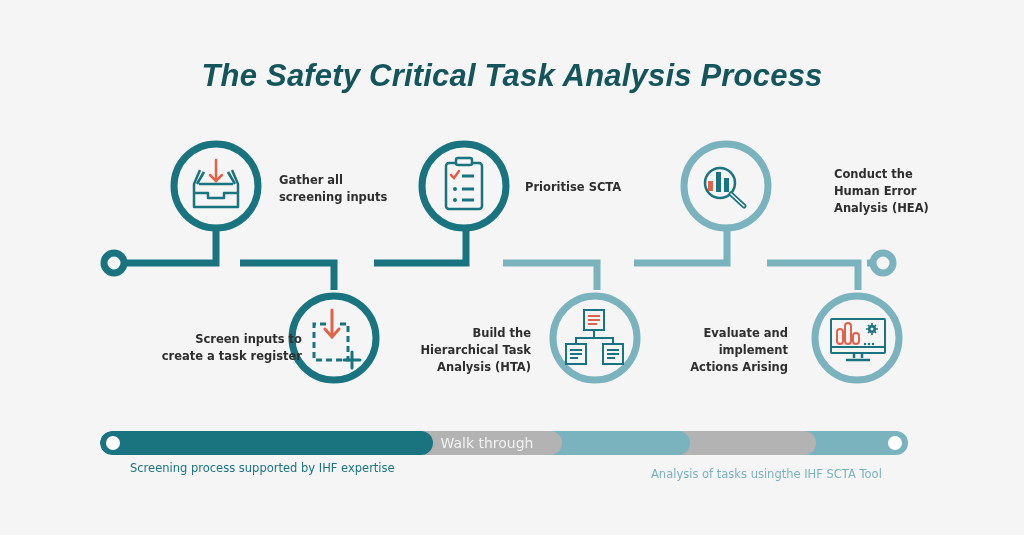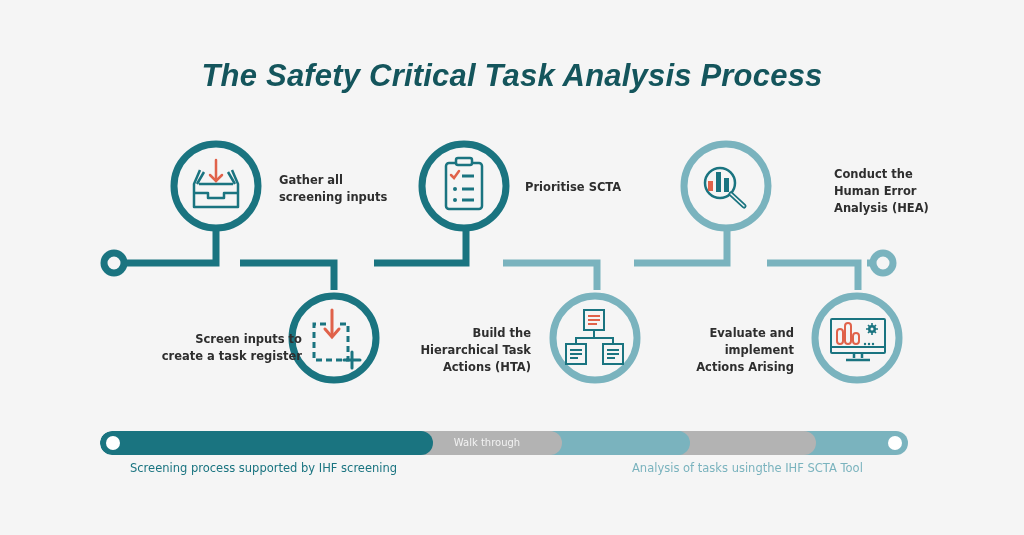--- a/index.html
+++ b/index.html
@@ -28,21 +28,21 @@
       white-space: pre-line;
     }
     .label.right { text-align: right; }
     .progress {
       position: absolute; left: 100px; top: 431px; width: 808px; height: 24px;
       border-radius: 12px; overflow: hidden;
     }
     .seg { position: absolute; top: 0; height: 24px; }
     .seg-label {
       position: absolute; top: 0; height: 24px; line-height: 24px;
-      font-family: "DejaVu Sans", sans-serif; font-size: 10px; color: #f2f2f2;
+      font-family: "DejaVu Sans", sans-serif; font-size: 14px; color: #f2f2f2;
       text-align: center;
     }
     .knob {
       position: absolute; top: 5px; width: 14px; height: 14px; border-radius: 50%;
       background: #ffffff;
     }
     .caption {
       position: absolute; top: 461px;
       font-family: "DejaVu Sans", sans-serif; font-size: 11.5px;
     }
@@ -164,33 +164,33 @@
   </g>
 </svg>
 
 <div class="label" style="left:279px; top:172px;">Gather all
 screening inputs</div>
 <div class="label right" style="right:722px; top:331px;">Screen inputs to
 create a task register</div>
 <div class="label" style="left:525px; top:179px;">Prioritise SCTA</div>
 <div class="label right" style="right:493px; top:325px;">Build the
 Hierarchical Task
-Actions (HTA)</div>
+Analysis (HTA)</div>
 <div class="label" style="left:786px; top:166px;margin-left:48px;">Conduct the
 Human Error
 Analysis (HEA)</div>
-<div class="label right" style="right:230px; top:325px;">Evaluate and
+<div class="label right" style="right:236px; top:325px;">Evaluate and
 implement
 Actions Arising</div>
 
 <div class="progress">
   <div class="seg" style="left:520px; width:288px; background:#7ab3be;"></div>
   <div class="seg" style="left:572px; width:144px; background:#b3b3b3; border-radius:12px;"></div>
   <div class="seg" style="left:440px; width:150px; background:#7ab3be; border-radius:12px;"></div>
   <div class="seg" style="left:312px; width:150px; background:#b3b3b3; border-radius:12px;"></div>
   <div class="seg" style="left:0; width:333px; background:#1a7480; border-radius:12px;"></div>
   <div class="seg-label" style="left:332px; width:110px;">Walk through</div>
   <div class="knob" style="left:6px;"></div>
   <div class="knob" style="left:788px;"></div>
 </div>
 
-<div class="caption" style="left:130px; color:#1a7480;">Screening process supported by IHF screening</div>
-<div class="caption" style="left:632px; color:#7ab3be;">Analysis of tasks usingthe IHF SCTA Tool</div>
+<div class="caption" style="left:130px; color:#1a7480;">Screening process supported by IHF expertise</div>
+<div class="caption" style="left:651px; color:#7ab3be;margin-top:6px;">Analysis of tasks usingthe IHF SCTA Tool</div>
 
 </body></html>

